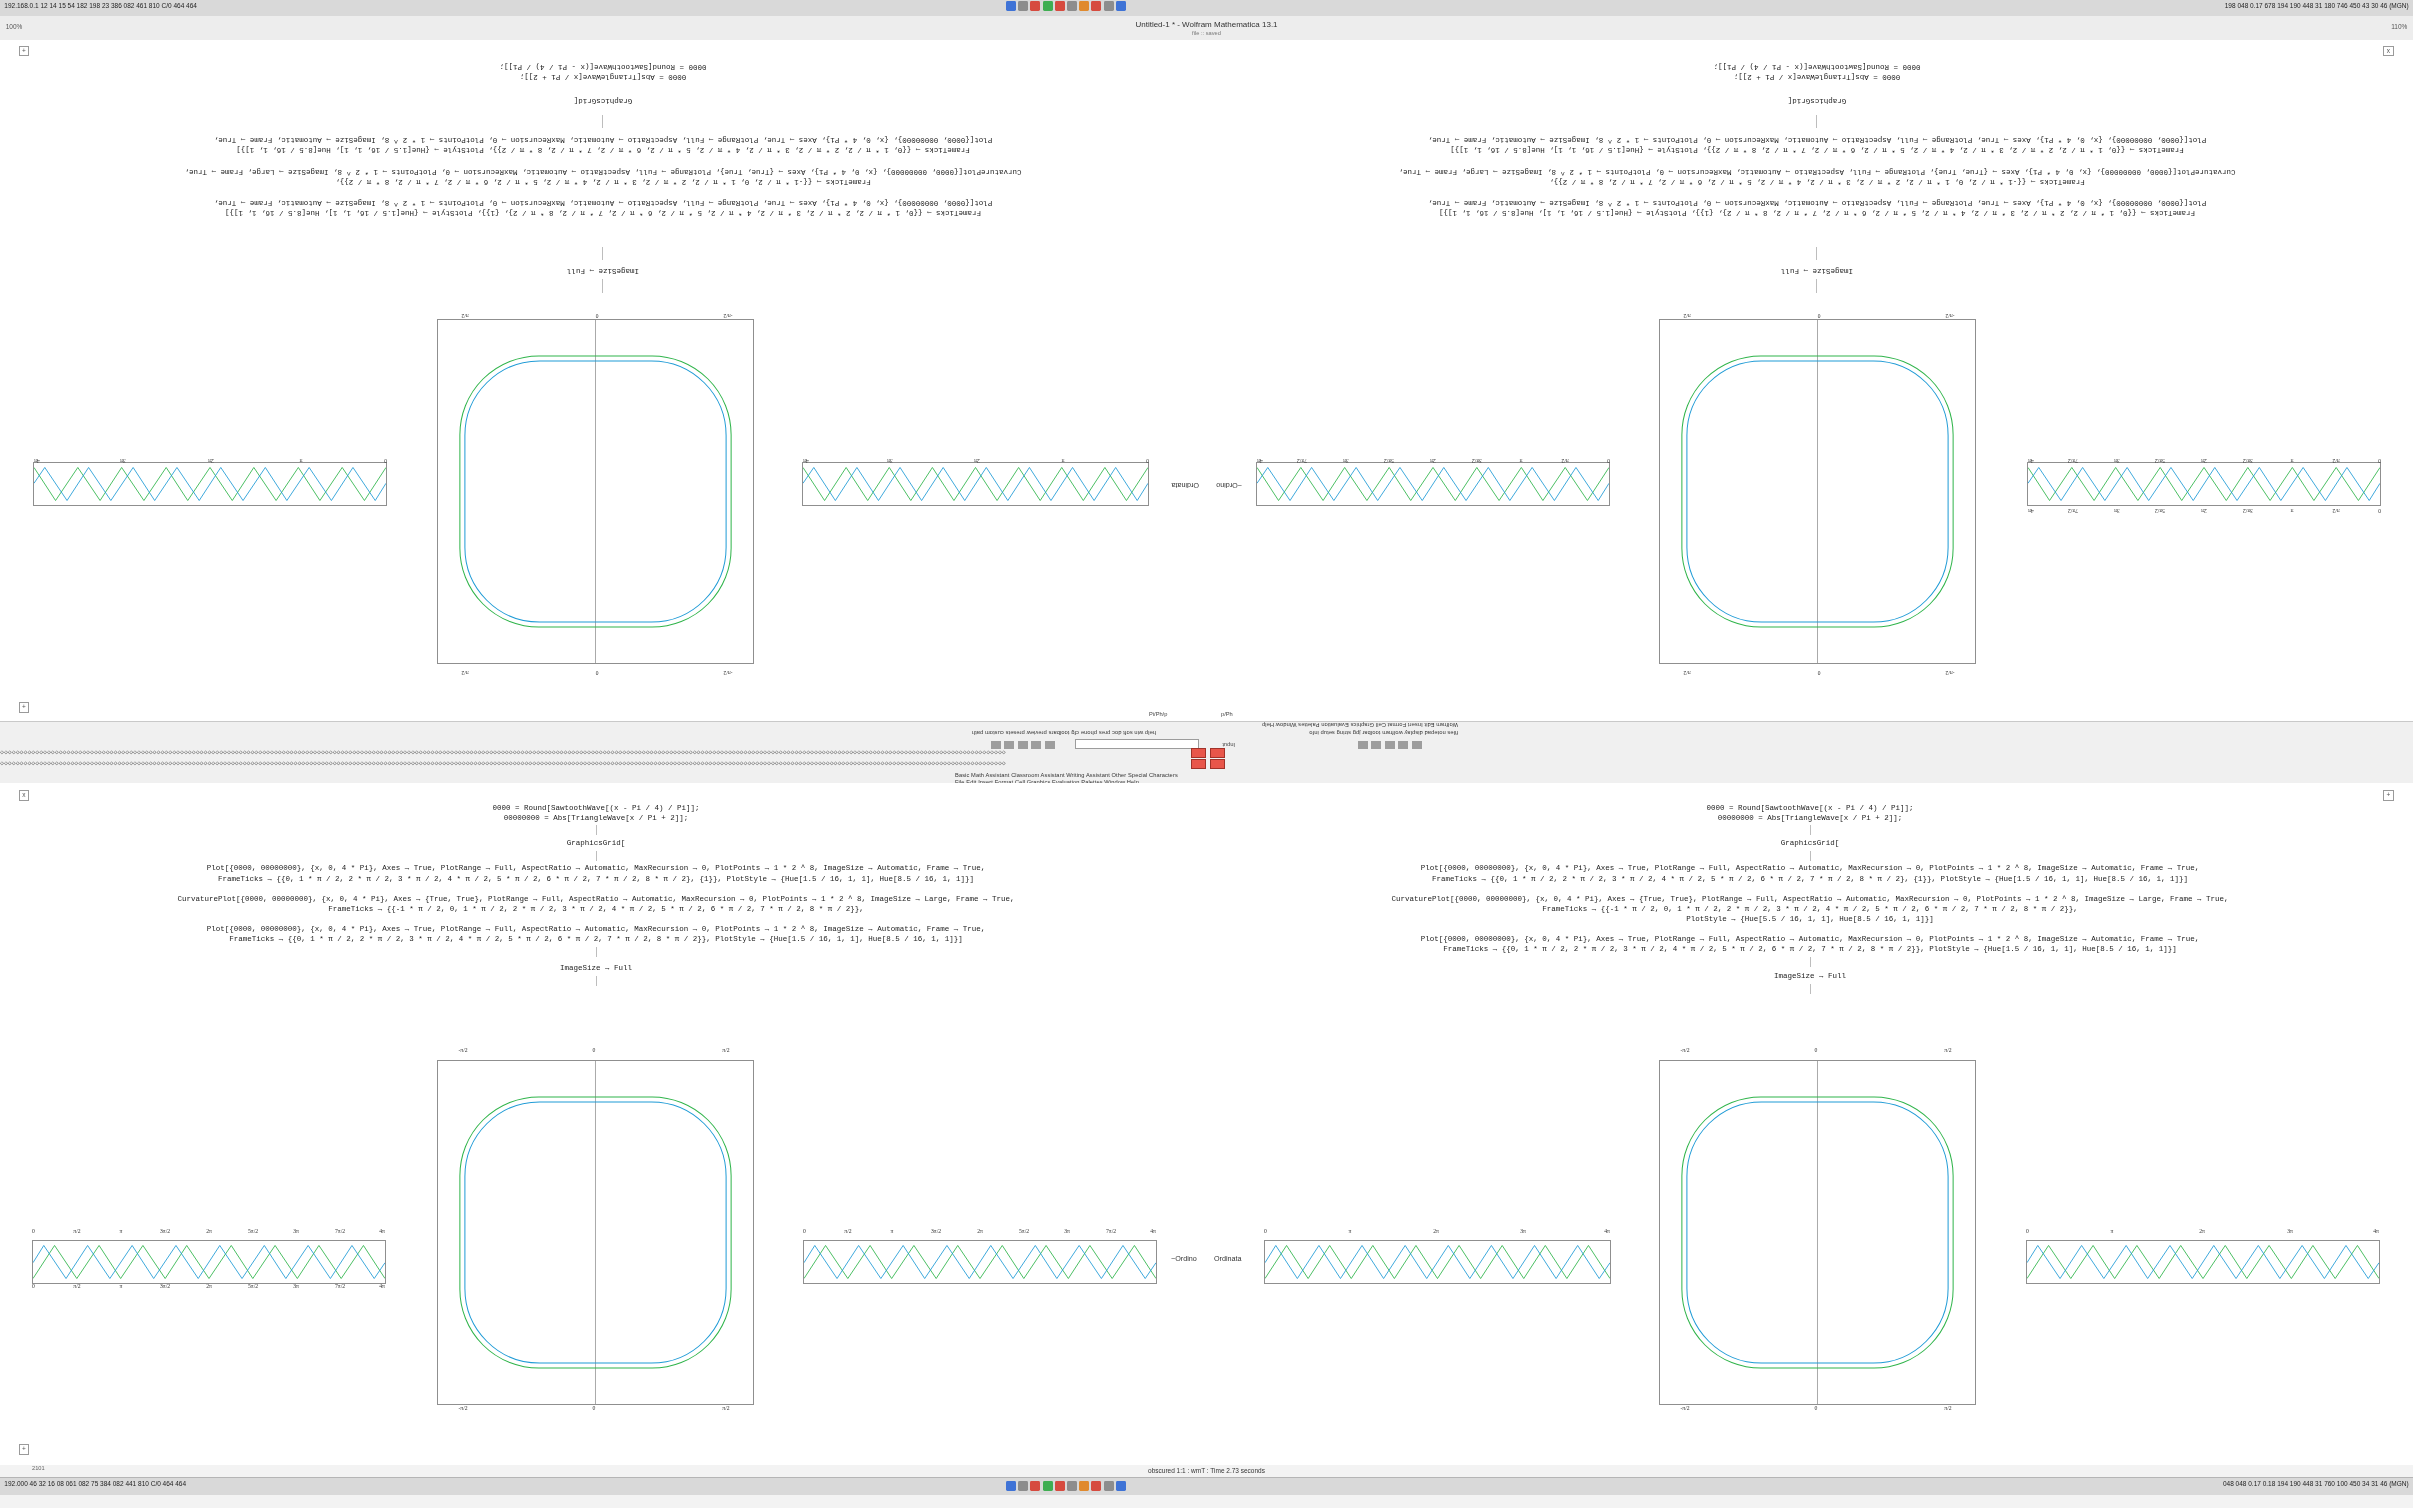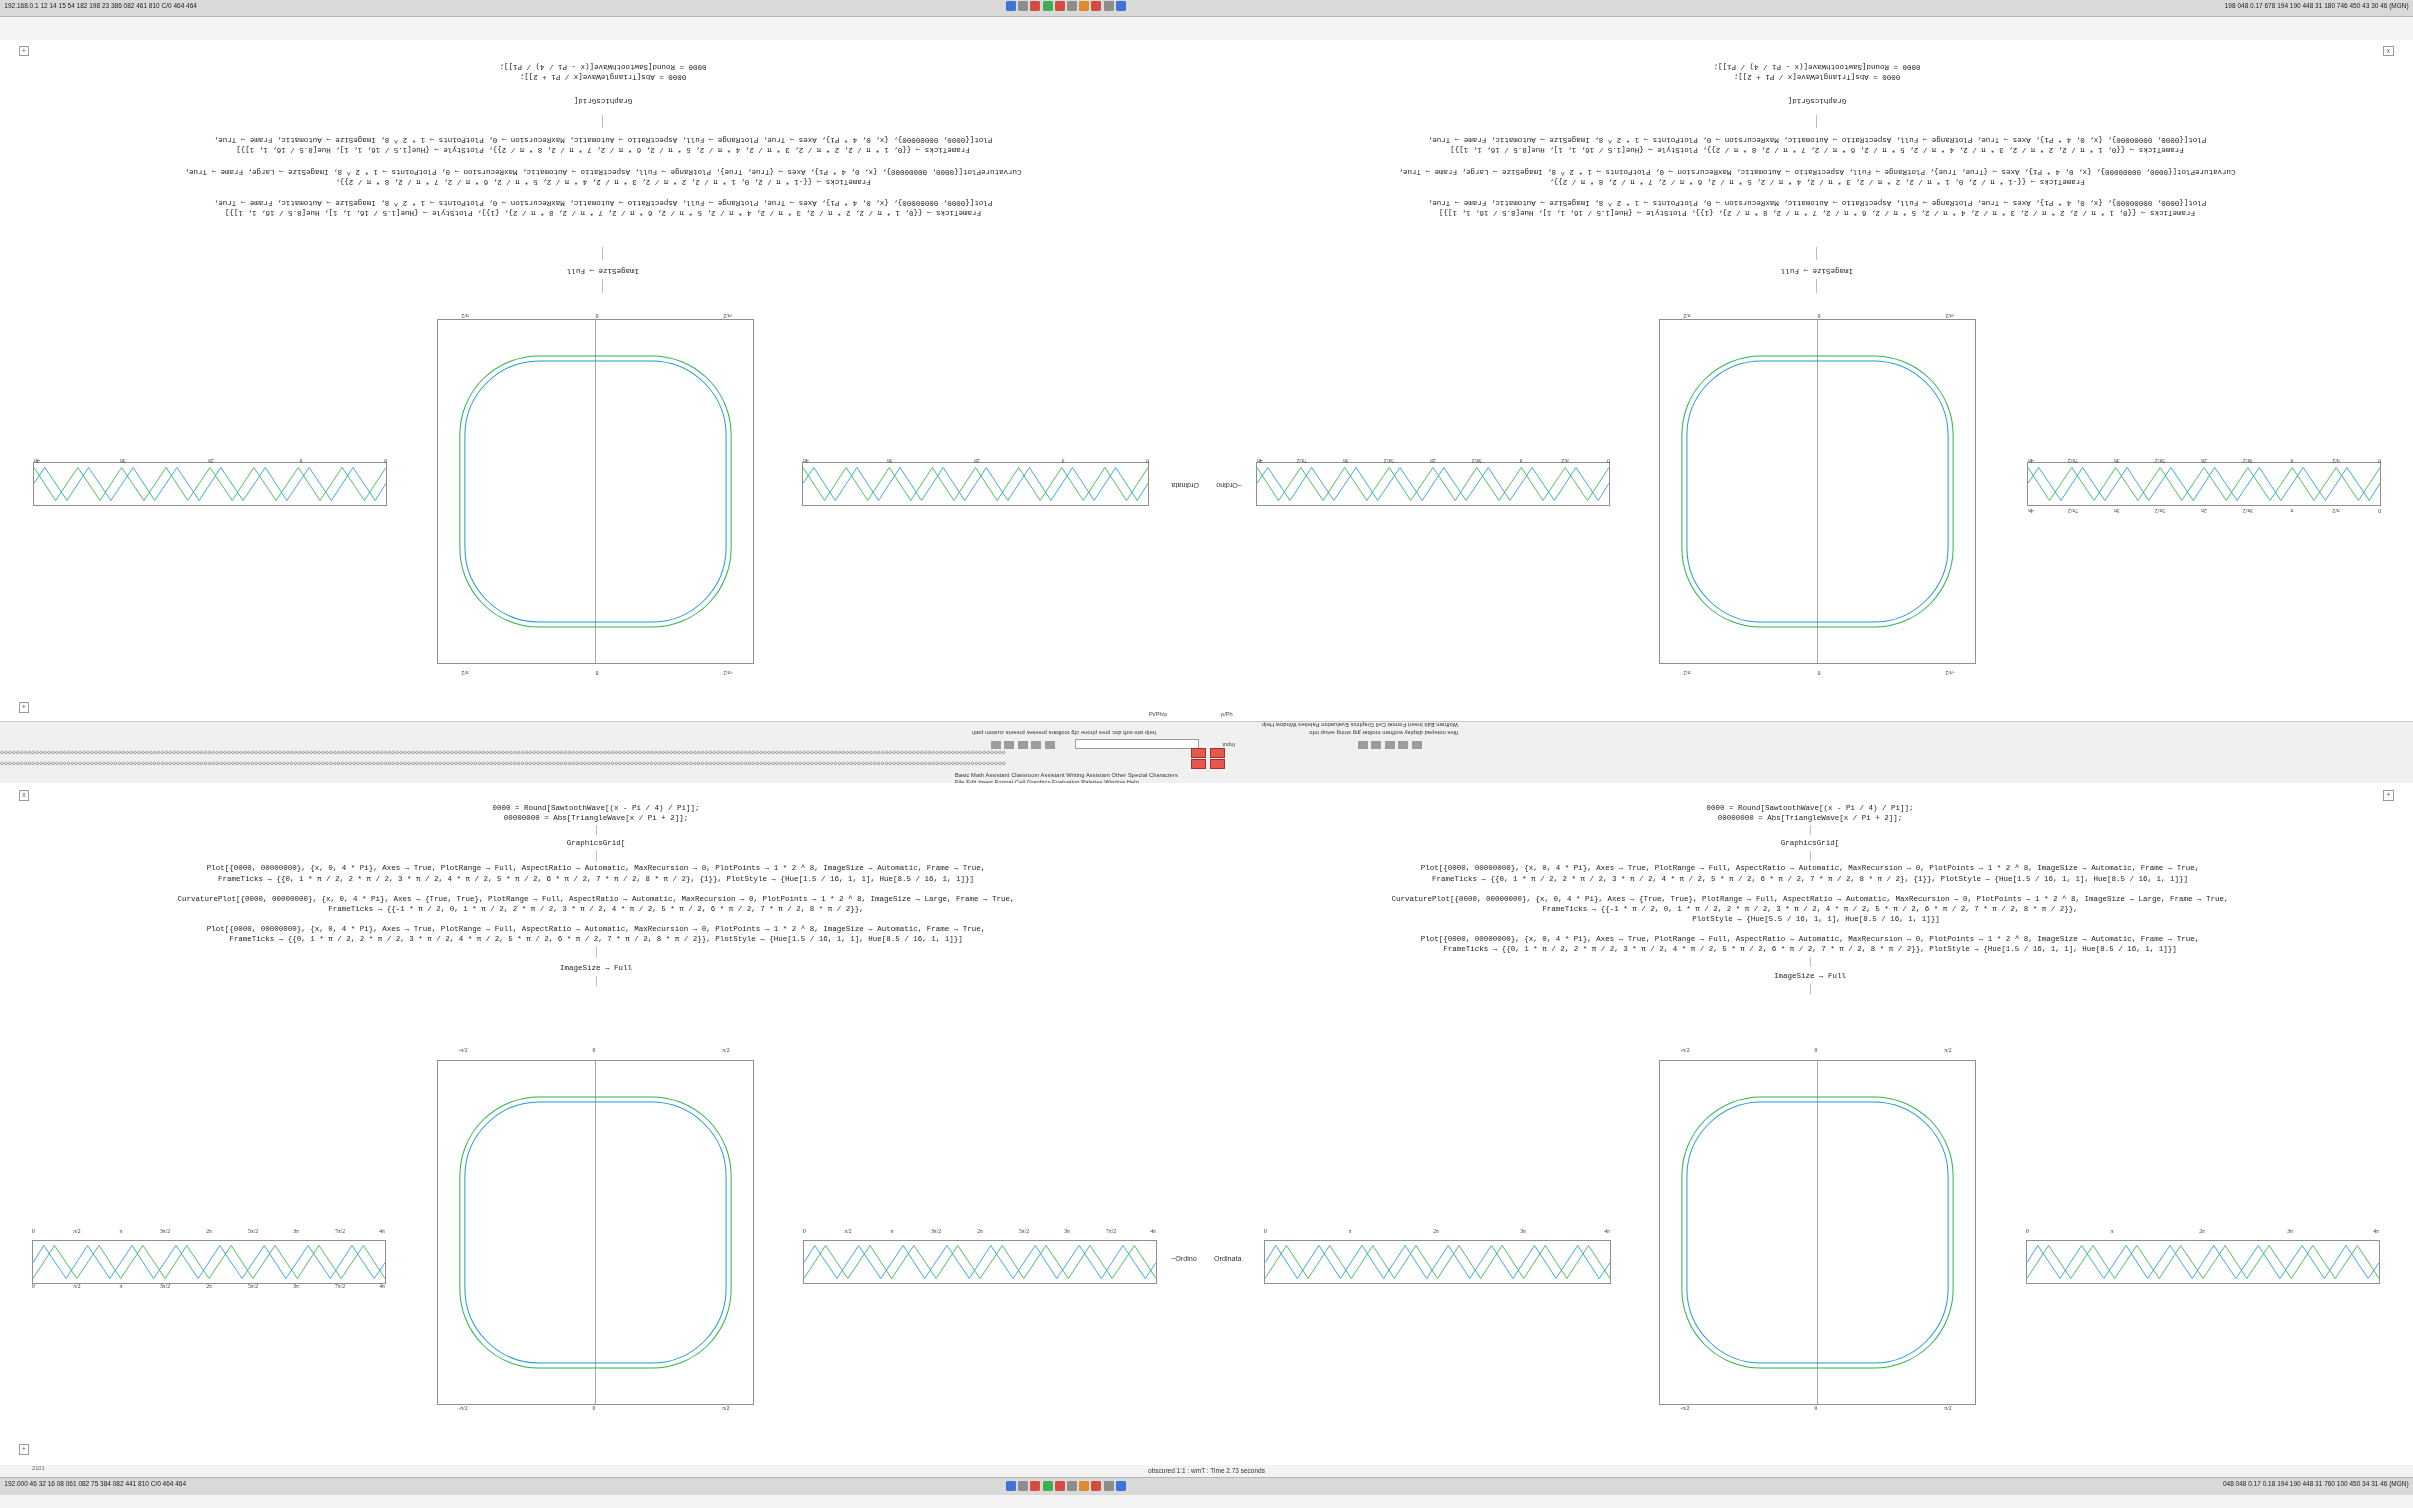--- a/index.html
+++ b/index.html
@@ -80,20 +80,26 @@
       <i class="grn"></i>
       <i class="red"></i>
       <i class="gry"></i>
       <i class="org"></i>
       <i class="red"></i>
       <i class="gry"></i>
       <i class="blu"></i>
     </div>
   </div>
 
+  <div class="winstrip">
+    <span class="wleft">100%</span>
+    <span class="wtitle">Untitled-1 * - Wolfram Mathematica 13.1</span>
+    <span class="wsub">file :: saved</span>
+    <span class="wright">110%</span>
+  </div>
 
   <div class="pane pane-top">
     <div class="bracket" style="left:18.7px;top:5.7px;">+</div>
     <div class="bracket" style="left:2383px;top:5.7px;">x</div>
     <div class="bracket" style="left:18.7px;top:662px;">+</div>
 
     <div class="nb flip">
 
       <div class="plot" style="left:32px;top:215px;width:352px;height:42px;">
         <svg width="352" height="42" viewBox="0 0 490 58">
@@ -326,21 +332,21 @@
 
       <span class="code c" style="left:1810px;top:20px;">0000 = Round[SawtoothWave[(x - Pi / 4) / Pi]];</span>
       <span class="code c" style="left:1810px;top:30px;">00000000 = Abs[TriangleWave[x / Pi + 2]];</span>
       <div class="cellbar" style="left:1810px;top:42px;height:10px;"></div>
       <span class="code c" style="left:1810px;top:55px;">GraphicsGrid[</span>
       <div class="cellbar" style="left:1810px;top:68px;height:10px;"></div>
       <span class="code c" style="left:1810px;top:80px;">Plot[{0000, 00000000}, {x, 0, 4 * Pi}, Axes → True, PlotRange → Full, AspectRatio → Automatic, MaxRecursion → 0, PlotPoints → 1 * 2 ^ 8, ImageSize → Automatic, Frame → True,</span>
       <span class="code c" style="left:1810px;top:91px;">FrameTicks → {{0, 1 * π / 2, 2 * π / 2, 3 * π / 2, 4 * π / 2, 5 * π / 2, 6 * π / 2, 7 * π / 2, 8 * π / 2}, {1}}, PlotStyle → {Hue[1.5 / 16, 1, 1], Hue[8.5 / 16, 1, 1]}]</span>
       <span class="code c" style="left:1810px;top:111px;">CurvaturePlot[{0000, 00000000}, {x, 0, 4 * Pi}, Axes → {True, True}, PlotRange → Full, AspectRatio → Automatic, MaxRecursion → 0, PlotPoints → 1 * 2 ^ 8, ImageSize → Large, Frame → True,</span>
       <span class="code c" style="left:1810px;top:121px;">FrameTicks → {{-1 * π / 2, 0, 1 * π / 2, 2 * π / 2, 3 * π / 2, 4 * π / 2, 5 * π / 2, 6 * π / 2, 7 * π / 2, 8 * π / 2}},</span>
-      <span class="code c" style="left:1810px;top:131px;margin-left:6px;">PlotStyle → {Hue[5.5 / 16, 1, 1], Hue[8.5 / 16, 1, 1]}]</span>
+      <span class="code c" style="left:1810px;top:131px;">PlotStyle → {Hue[5.5 / 16, 1, 1], Hue[8.5 / 16, 1, 1]}]</span>
       <span class="code c" style="left:1810px;top:151px;">Plot[{0000, 00000000}, {x, 0, 4 * Pi}, Axes → True, PlotRange → Full, AspectRatio → Automatic, MaxRecursion → 0, PlotPoints → 1 * 2 ^ 8, ImageSize → Automatic, Frame → True,</span>
       <span class="code c" style="left:1810px;top:161px;">FrameTicks → {{0, 1 * π / 2, 2 * π / 2, 3 * π / 2, 4 * π / 2, 5 * π / 2, 6 * π / 2, 7 * π / 2, 8 * π / 2}}, PlotStyle → {Hue[1.5 / 16, 1, 1], Hue[8.5 / 16, 1, 1]}]</span>
       <div class="cellbar" style="left:1810px;top:174px;height:10px;"></div>
       <span class="code c" style="left:1810px;top:188px;">ImageSize → Full</span>
       <div class="cellbar" style="left:1810px;top:201px;height:10px;"></div>
 
       <div class="plot" style="left:437px;top:277px;width:315px;height:343px;">
         <svg width="315" height="343" viewBox="0 0 438 478">
           <line x1="219" y1="0" x2="219" y2="478" stroke="#888" stroke-width="1"></line>
           <rect x="30" y="50" width="378" height="378" rx="110" ry="110" fill="none" stroke="#2fb44a" stroke-width="1.4"></rect>

